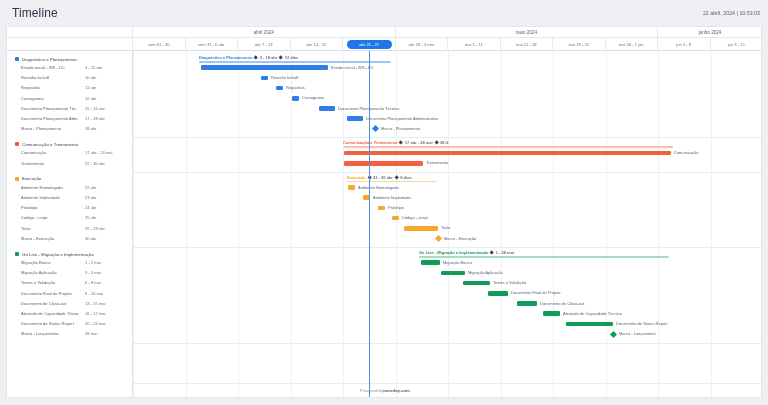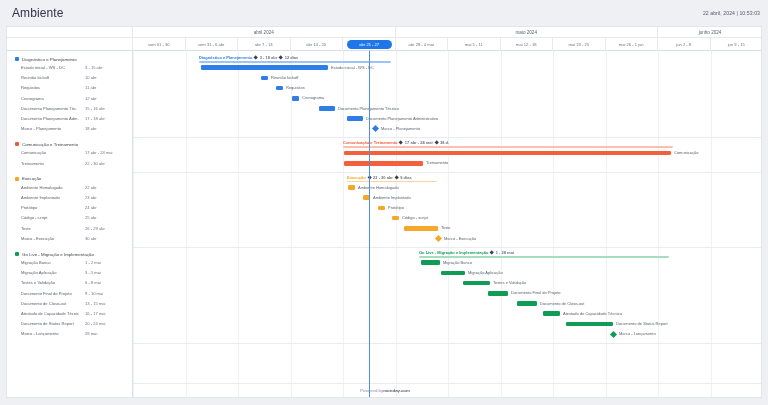--- a/index.html
+++ b/index.html
@@ -123,21 +123,21 @@
     font-size: 4.4px; color: #8a8fa0;
   }
   .footer b { color: #5a5f70; font-weight: bold; }
 </style>
 </head>
 <body>
 
 <div class="page">
 
   <div class="topbar">
-    <div class="app-title">Ambiente</div>
+    <div class="app-title">Timeline</div>
     <div class="timestamp">22 abril, 2024 | 10:53:03</div>
   </div>
 
   <div class="sheet">
 
     <div class="hdr-month" id="month-row">
         <div class="month-cell" style="left: 0px; width: 126px;"></div>
         <div class="month-cell" style="left: 126px; width: 262.5px;">abril 2024</div>
         <div class="month-cell" style="left: 388.5px; width: 262.5px;">maio 2024</div>
         <div class="month-cell" style="left: 651px; width: 105px;">junho 2024</div>

